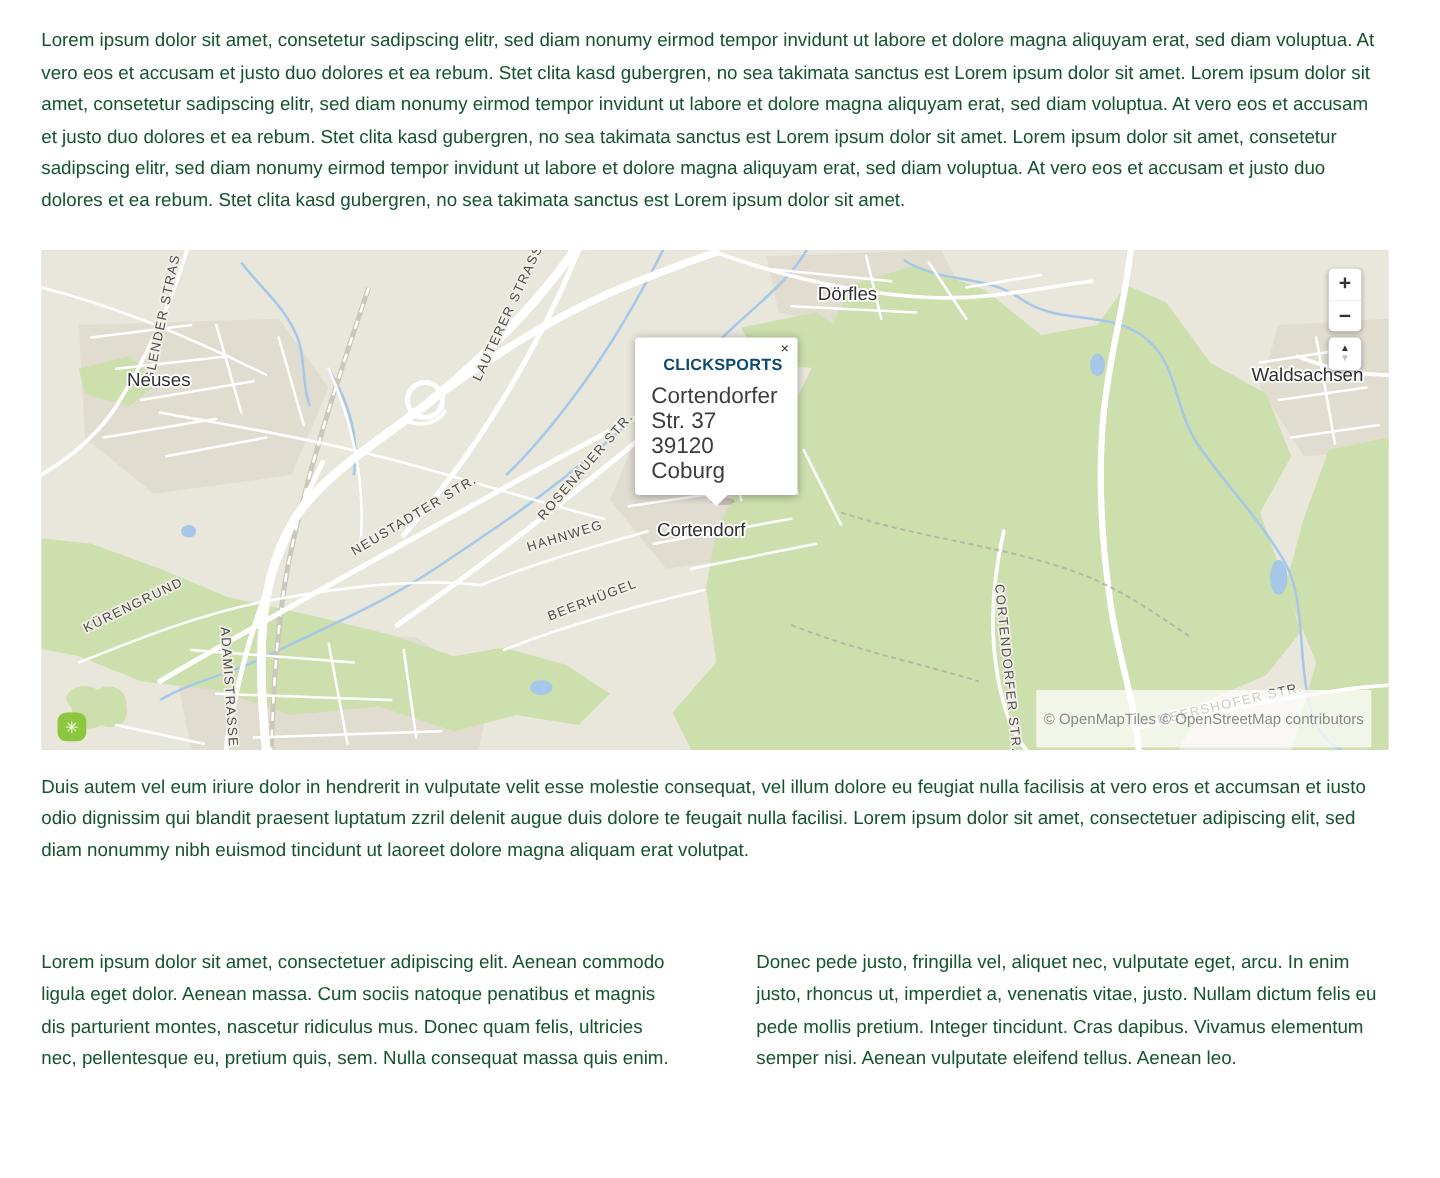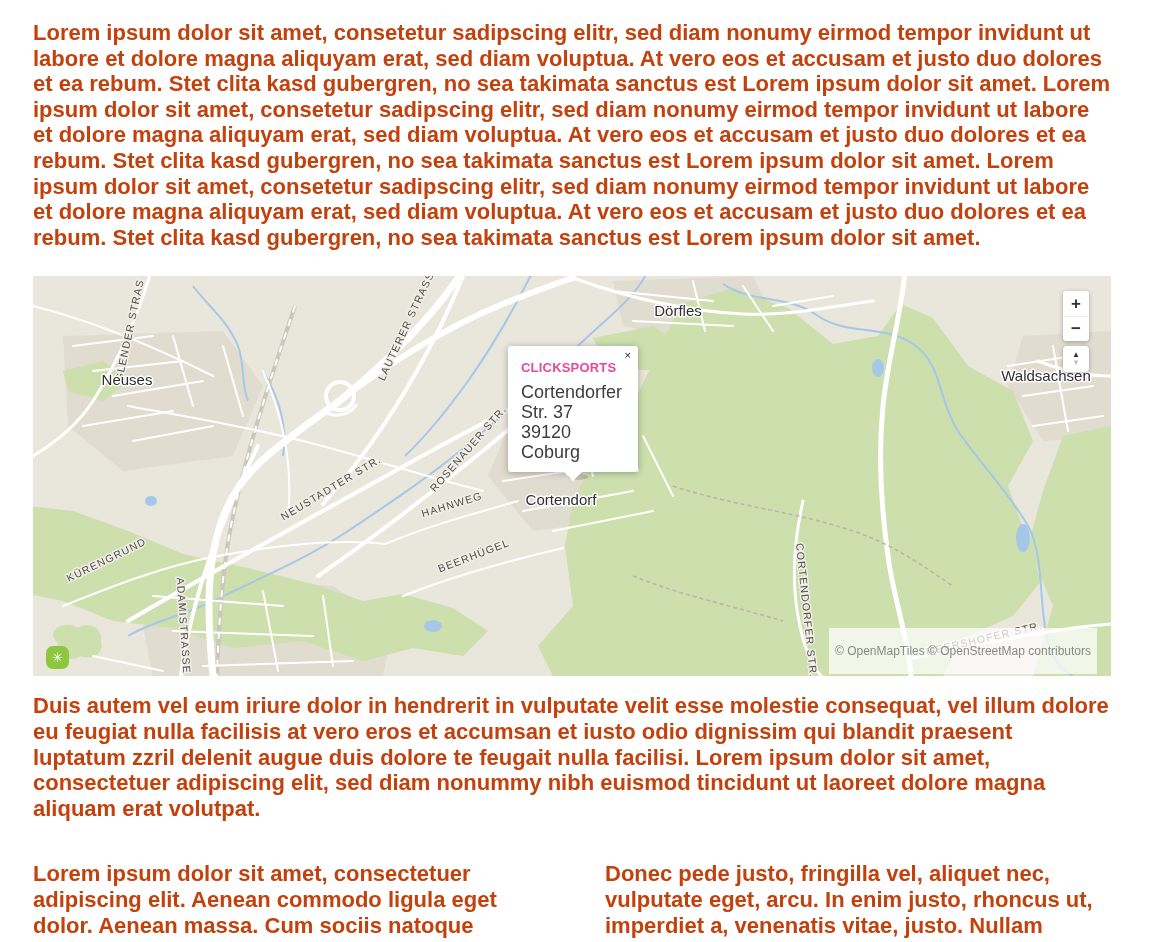--- a/index.html
+++ b/index.html
@@ -1,33 +1,33 @@
 <!DOCTYPE html>
 <html><head>
 <meta charset="utf-8">
 <style>
   * { margin:0; padding:0; box-sizing:border-box; }
   html,body { background:#ffffff; font-family:"Liberation Sans", sans-serif; }
   body { width:1152px; }
   .content { padding:20px 41px 30px 33px; }
-  .body-text { color:#c2410c; font-size:22px; line-height:25.6px;font-weight:bold; }
+  .body-text { color:#14532d; font-size:15px; line-height:25.6px; }
   .intro { margin-bottom:26px; }
 
   
   .map { position:relative; width:1078px; height:400px; overflow:hidden; background:#e9e6dc; margin-bottom:17px; }
   .map svg { display:block; position:absolute; left:0; top:0; }
   .place-label { font-size:15px; fill:#2f2f2f; paint-order:stroke; stroke:#ffffff; stroke-width:3px; stroke-linejoin:round; text-anchor:middle; font-family:"Liberation Sans",sans-serif; }
   .street-label { font-size:10.5px; fill:#4d4d4d; letter-spacing:1.2px; paint-order:stroke; stroke:#f2efe6; stroke-width:3px; stroke-linejoin:round; text-anchor:middle; font-family:"Liberation Sans",sans-serif; }
 
   
   .popup { position:absolute; left:475px; top:70px; width:130px; background:#ffffff; border-radius:3px;
            box-shadow:0 1px 7px rgba(0,0,0,.3); padding:14px 12px 10px 13px; z-index:5; }
   .popup:after { content:""; position:absolute; left:50%; bottom:-9px; margin-left:-9px;
            border:9px solid transparent; border-top-color:#ffffff; border-bottom:0; }
-  .popup-title { font-size:13px; font-weight:bold; color:#ec4899; margin-bottom:7px; letter-spacing:.2px; }
+  .popup-title { font-size:13px; font-weight:bold; color:#0c4a6e; margin-bottom:7px; letter-spacing:.2px;text-align:right; }
   .popup-line { font-size:18px; color:#3d3d3d; line-height:20px; }
   .popup-close { position:absolute; top:3px; right:7px; font-size:11px; color:#222; cursor:pointer; line-height:12px; }
 
   
   .map-controls { position:absolute; top:15px; right:22px; z-index:6; }
   .ctrl-group { background:#fff; border-radius:4px; box-shadow:0 1px 4px rgba(0,0,0,.3); overflow:hidden; margin-bottom:5px; }
   .ctrl-btn { width:26px; height:25px; display:flex; align-items:center; justify-content:center;
               font-size:17px; font-weight:bold; color:#333; cursor:pointer; background:#fff; }
   .ctrl-btn + .ctrl-btn { border-top:1px solid #ececec; }
   .pitch-btn { width:26px; height:26px; background:#fff; border-radius:4px; box-shadow:0 1px 4px rgba(0,0,0,.3);
@@ -37,21 +37,21 @@
 
   
   .map-logo { position:absolute; left:13px; bottom:7px; width:23px; height:23px; background:#8dc63f;
               border-radius:7px; color:#fff; display:flex; align-items:center; justify-content:center;
               font-size:13px; z-index:6; cursor:pointer; }
   .attribution { position:absolute; right:14px; bottom:2px; background:rgba(255,255,255,.72);
                  color:#8a8a8a; font-size:12px; padding:16px 6px; z-index:6; white-space:nowrap; }
 
   
   .after-map { margin-bottom:12px; }
-  .columns { display:grid; grid-template-columns:1fr 1fr; column-gap:66px; margin-top:40px; }
+  .columns { display:grid; grid-template-columns:1fr 1fr; column-gap:66px; margin-top:64px; }
 </style>
 </head>
 <body>
 
 <div class="content">
 
   <p class="body-text intro">Lorem ipsum dolor sit amet, consetetur sadipscing elitr, sed diam nonumy eirmod tempor invidunt ut labore et dolore magna aliquyam erat, sed diam voluptua. At vero eos et accusam et justo duo dolores et ea rebum. Stet clita kasd gubergren, no sea takimata sanctus est Lorem ipsum dolor sit amet. Lorem ipsum dolor sit amet, consetetur sadipscing elitr, sed diam nonumy eirmod tempor invidunt ut labore et dolore magna aliquyam erat, sed diam voluptua. At vero eos et accusam et justo duo dolores et ea rebum. Stet clita kasd gubergren, no sea takimata sanctus est Lorem ipsum dolor sit amet. Lorem ipsum dolor sit amet, consetetur sadipscing elitr, sed diam nonumy eirmod tempor invidunt ut labore et dolore magna aliquyam erat, sed diam voluptua. At vero eos et accusam et justo duo dolores et ea rebum. Stet clita kasd gubergren, no sea takimata sanctus est Lorem ipsum dolor sit amet.</p>
 
   <div class="map">
     <svg width="1078" height="400" viewBox="0 0 1078 400">

